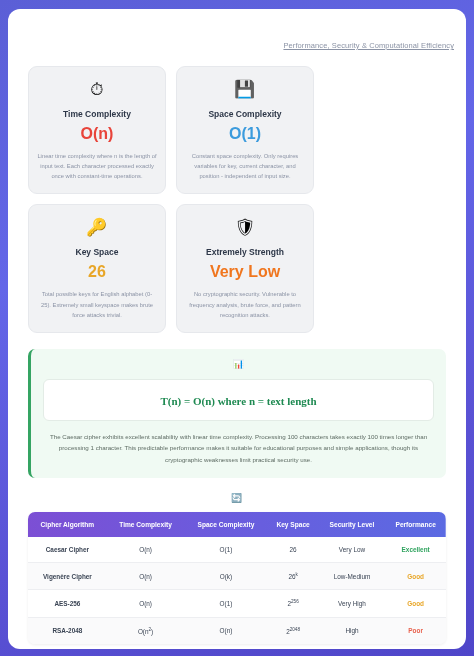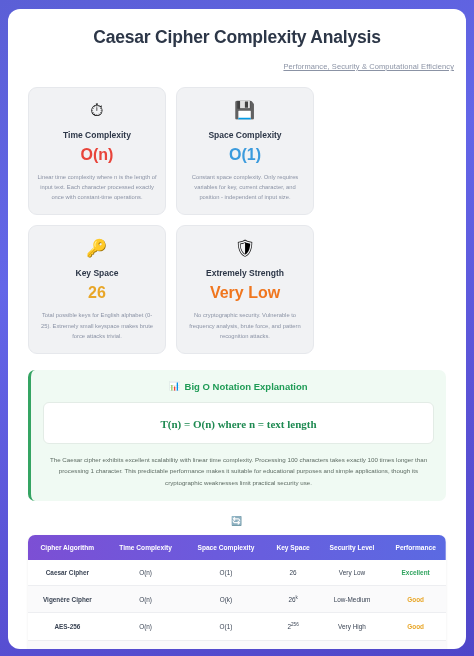--- a/index.html
+++ b/index.html
@@ -180,21 +180,20 @@
   .perf-table tbody tr:last-child td   { border-bottom: none; }
   .cell-algo { font-weight: bold; color: #2d3748; }
   .cell-perf { font-weight: bold; }
   sup { font-size: 4.6px; }
 </style>
 </head>
 <body>
 
 <div id="page">
 
-  <div class="page-title">Caesar Cipher Complexity Analysis</div>
   <div class="page-subtitle">Performance, Security &amp; Computational Efficiency</div>
 
   <div class="cards-grid" id="cards-grid">
       <div class="metric-card">
         <div class="metric-icon">⏱</div>
         <div class="metric-label">Time Complexity</div>
         <div class="metric-value" style="color:#e8443a">O(n)</div>
         <div class="metric-desc">Linear time complexity where n is the length of input text. Each character processed exactly once with constant-time operations.</div>
       </div>
       <div class="metric-card">
@@ -213,21 +212,20 @@
         <div class="metric-icon">🛡</div>
         <div class="metric-label">Extremely Strength</div>
         <div class="metric-value" style="color:#f0761e">Very Low</div>
         <div class="metric-desc">No cryptographic security. Vulnerable to frequency analysis, brute force, and pattern recognition attacks.</div>
       </div>
     </div>
 
   <div class="bigo-section">
     <div class="bigo-heading">
       <span class="bigo-heading-icon">📊</span>
-      <span>Big O Notation Explanation</span>
     </div>
     <div class="formula-box">
       <span class="formula-text">T(n) = O(n) where n = text length</span>
     </div>
     <div class="bigo-desc">The Caesar cipher exhibits excellent scalability with linear time complexity. Processing 100 characters takes exactly 100 times longer than processing 1 character. This predictable performance makes it suitable for educational purposes and simple applications, though its cryptographic weaknesses limit practical security use.</div>
   </div>
 
   <div class="table-section">
     <div class="table-heading">
       <span class="table-heading-icon">🔄</span>

